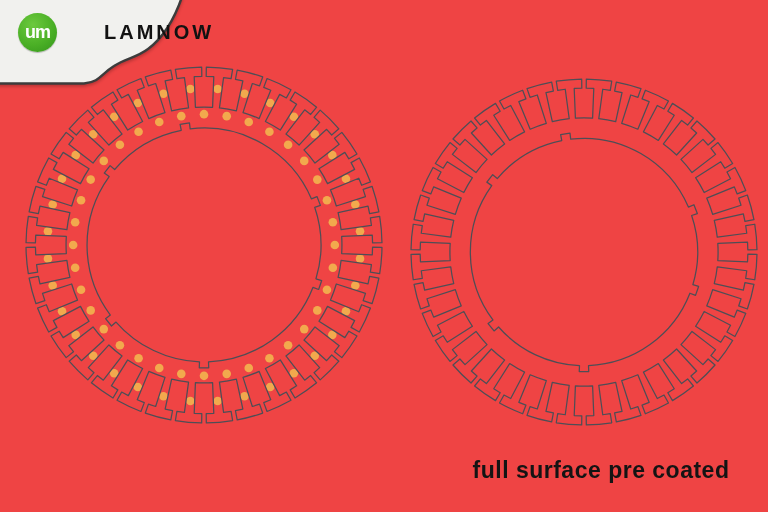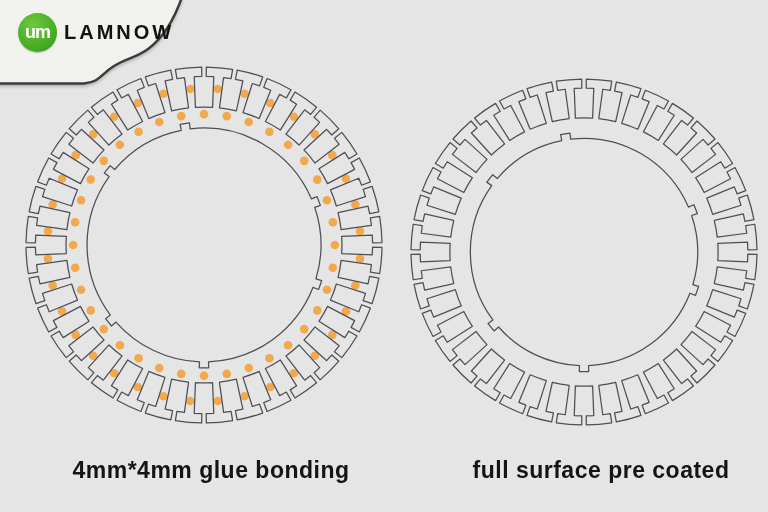--- a/index.html
+++ b/index.html
@@ -1,35 +1,35 @@
 <!DOCTYPE html>
 <html><head>
 <meta charset="utf-8">
 <style>
   html,body{margin:0;padding:0;background:#ffffff;}
   .page{
     position:relative;width:768px;height:512px;overflow:hidden;
-    background:#e5e5e5;font-family:"Liberation Sans", sans-serif;
+    background:#ef4444;font-family:"Liberation Sans", sans-serif;
   }
   #scene{position:absolute;left:0;top:0;}
   .logo{
     position:absolute;left:18px;top:13px;display:flex;align-items:center;gap:7px;
   }
   .logo-mark{
     width:39px;height:39px;border-radius:50%;
     background:radial-gradient(circle at 38% 30%, #6cc93e 0%, #4bb026 55%, #33941a 100%);
     display:flex;align-items:center;justify-content:center;
     box-shadow:0 1px 1px rgba(0,0,0,0.25);
   }
   .logo-mark span{
     color:#ffffff;font-weight:bold;font-size:18px;line-height:18px;
     letter-spacing:-1px;transform:translateY(-1px);
   }
   .logo-text{
-    color:#121212;font-weight:bold;font-size:20px;letter-spacing:3px;
+    color:#121212;font-weight:bold;font-size:20px;letter-spacing:3px;margin-left:40px;
   }
   .caption{
     position:absolute;top:457px;width:320px;text-align:center;
     font-size:23px;font-weight:bold;color:#141414;letter-spacing:0.5px;
   }
   .caption-left{left:51px;}
   .caption-right{left:441px;}
 </style>
 </head>
 <body>
@@ -121,15 +121,14 @@
       </g>
     </svg>
 
   <div class="logo">
     <span class="logo-mark">
       <span>um</span>
     </span>
     <span class="logo-text">LAMNOW</span>
   </div>
 
-  <div class="caption caption-left">4mm*4mm glue bonding</div>
   <div class="caption caption-right">full surface pre coated</div>
 </div>
 
 </body></html>

